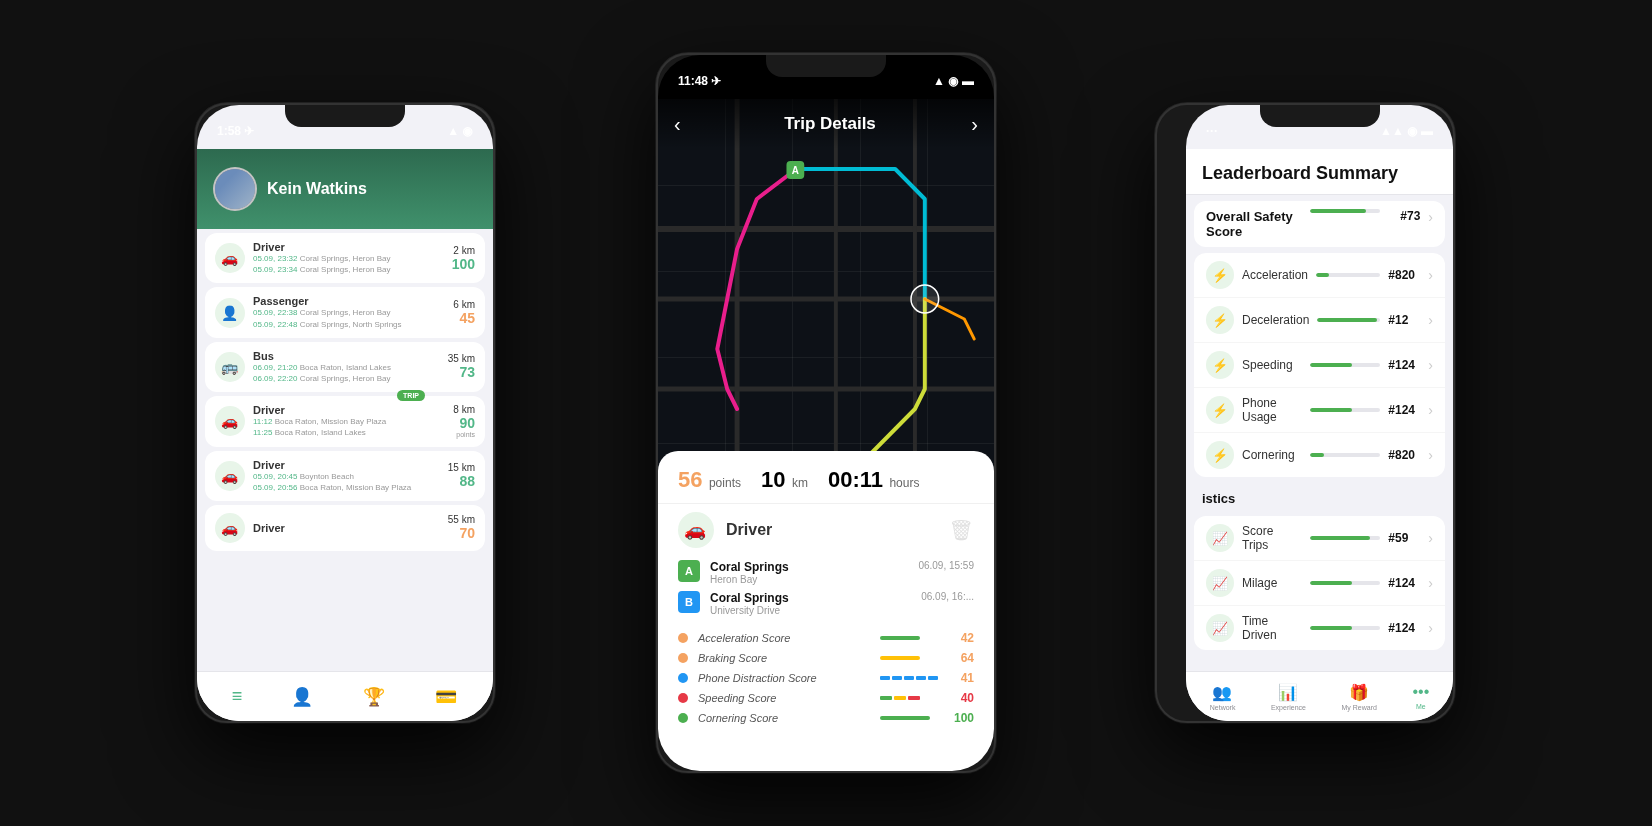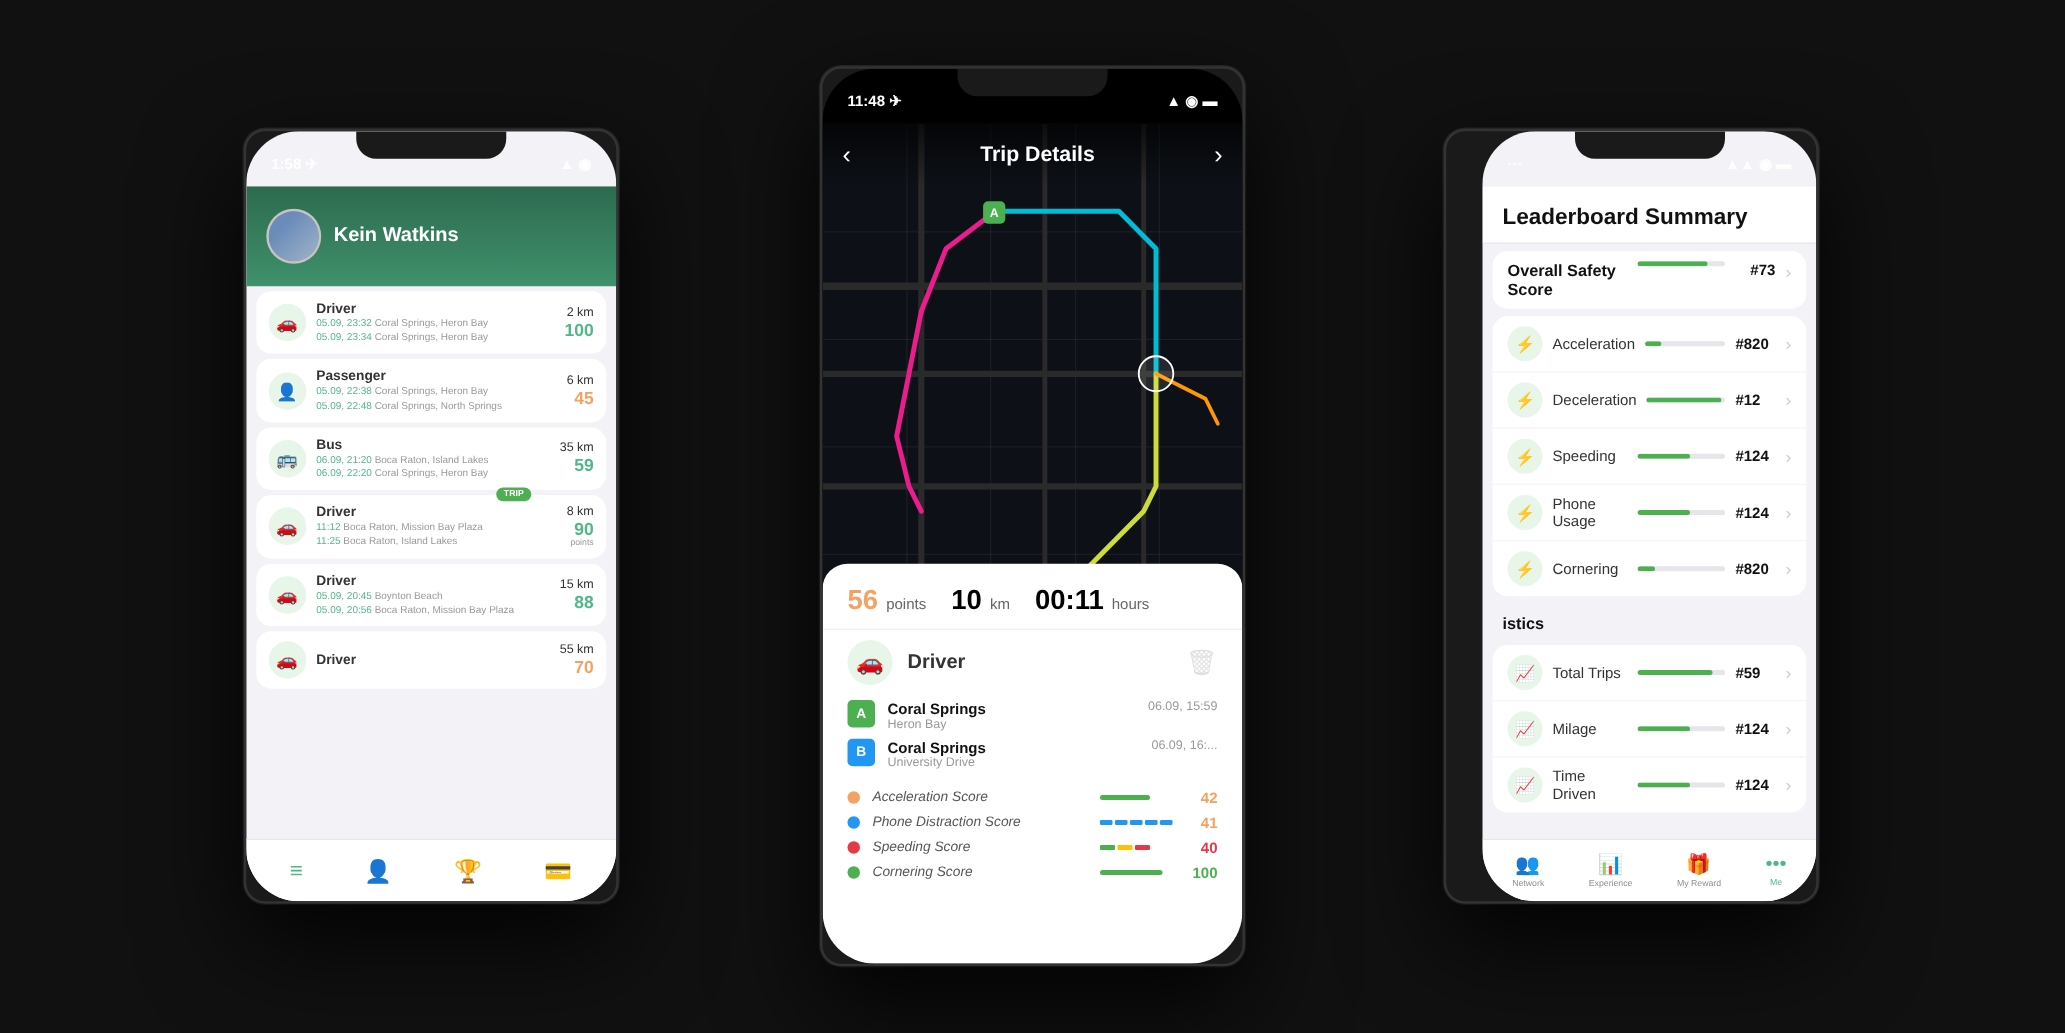--- a/index.html
+++ b/index.html
@@ -11,21 +11,21 @@
       align-items: center;
       justify-content: center;
       font-family: -apple-system, BlinkMacSystemFont, 'Helvetica Neue', Arial, sans-serif;
       overflow: hidden;
       position: relative;
     }
 
     
     .phone {
       position: absolute;
-      border-radius: 17px;
+      border-radius: 32px;
       background: #1a1a1a;
       border: 2px solid #333;
       overflow: hidden;
       box-shadow: 0 20px 60px rgba(0,0,0,0.8);
     }
 
     .phone-screen {
       position: absolute;
       top: 0; left: 0; right: 0; bottom: 0;
       overflow: hidden;
@@ -647,21 +647,21 @@
       <div class="trip-icon">🚌</div>
       <div class="trip-info">
         <div class="trip-type">Bus</div>
         <div class="trip-sub">
           <span class="trip-date">06.09, 21:20</span> Boca Raton, Island Lakes<br>
           <span class="trip-date">06.09, 22:20</span> Coral Springs, Heron Bay
         </div>
       </div>
       <div class="trip-stats">
         <div class="trip-km">35 km</div>
-        <div class="trip-score">59</div>
+        <div class="trip-score">73</div>
 
       </div>
     </div>
           <div class="trip-item" style="position: relative;">
       <div class="trip-icon">🚗</div>
       <div class="trip-info">
         <div class="trip-type">Driver</div>
         <div class="trip-sub">
           <span class="trip-date">11:12</span> Boca Raton, Mission Bay Plaza<br>
           <span class="trip-date">11:25</span> Boca Raton, Island Lakes
@@ -820,20 +820,28 @@
         </div>
 
       <div class="score-list" id="score-list">
       <div class="score-row">
       <div class="score-dot" style="background:#f4a261"></div>
       <span class="score-name">Acceleration Score</span>
       <div class="score-bar-container">
               <div style="width:40px;height:4px;background:#4CAF50;border-radius:2px;"></div>
             </div>
       <span class="score-num" style="color:#f4a261">42</span>
+    </div>
+          <div class="score-row">
+      <div class="score-dot" style="background:#f4a261"></div>
+      <span class="score-name">Braking Score</span>
+      <div class="score-bar-container">
+              <div style="width:40px;height:4px;background:#ffc107;border-radius:2px;"></div>
+            </div>
+      <span class="score-num" style="color:#f4a261">64</span>
     </div>
           <div class="score-row">
       <div class="score-dot" style="background:#2196F3"></div>
       <span class="score-name">Phone Distraction Score</span>
       <div class="score-bar-container">
               <div style="display:flex;gap:2px;">
                 <div style="width:10px;height:4px;background:#2196F3;border-radius:1px;"></div>
                 <div style="width:10px;height:4px;background:#2196F3;border-radius:1px;"></div>
                 <div style="width:10px;height:4px;background:#2196F3;border-radius:1px;"></div>
                 <div style="width:10px;height:4px;background:#2196F3;border-radius:1px;"></div>
@@ -936,21 +944,21 @@
     </div>
         </div>
 
       <div class="section-label">
         <span>istics</span>
       </div>
 
       <div class="leaderboard-section" id="lb-stats">
       <div class="lb-row">
       <div class="lb-icon">📈</div>
-      <span class="lb-name">Total Trips</span>
+      <span class="lb-name">Score Trips</span>
       <div class="lb-bar">
         <div class="lb-bar-fill" style="width:85%"></div>
       </div>
       <span class="lb-rank">#59</span>
       <span class="lb-chevron">›</span>
     </div>
           <div class="lb-row">
       <div class="lb-icon">📈</div>
       <span class="lb-name">Milage</span>
       <div class="lb-bar">

